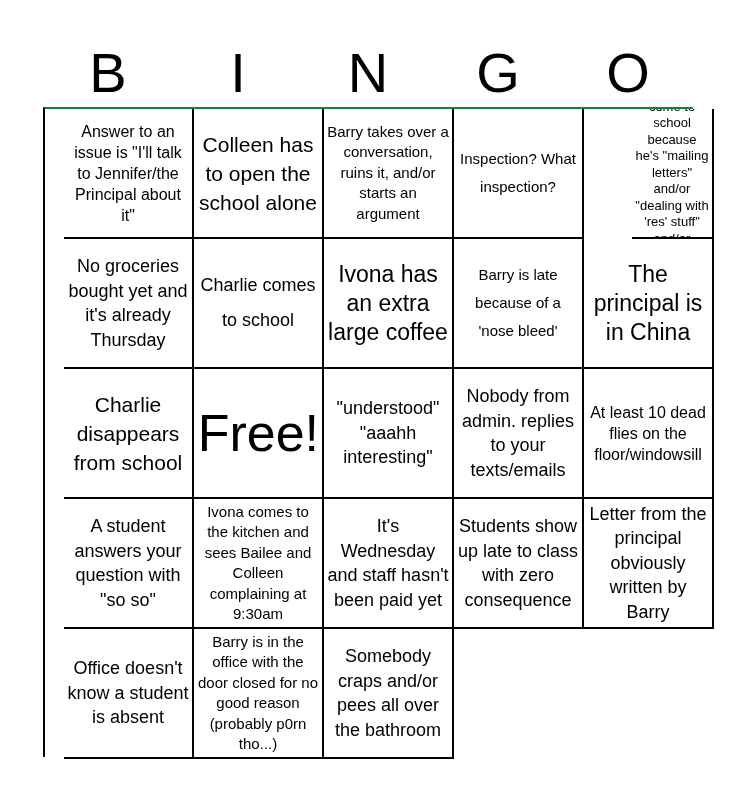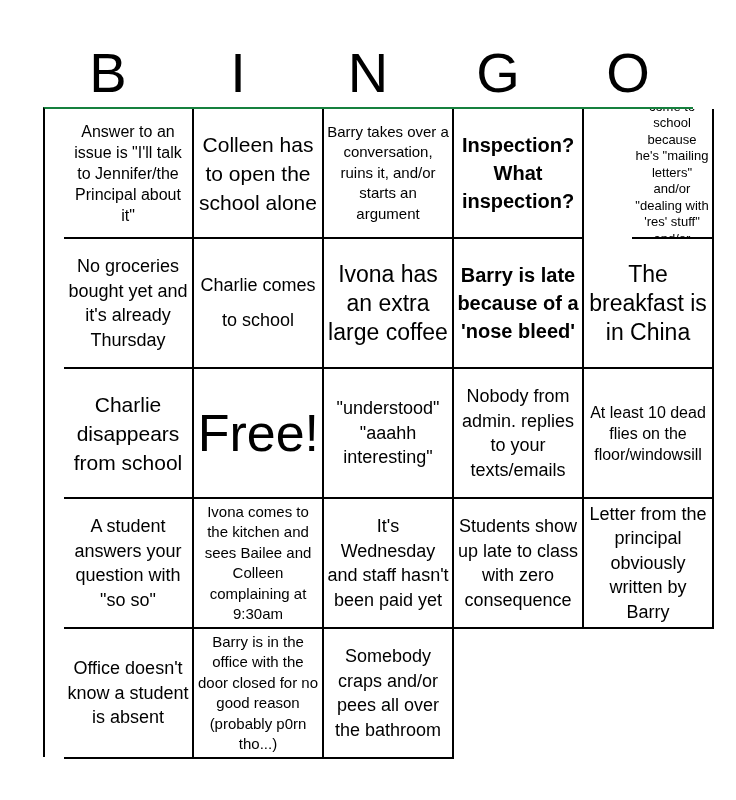--- a/index.html
+++ b/index.html
@@ -6,21 +6,21 @@
   body{width:736px;height:800px;position:relative;overflow:hidden;font-family:"Liberation Sans",sans-serif;color:#000;}
   .header{position:absolute;left:43px;top:40px;width:650px;height:66px;display:flex;}
   .letter{width:130px;text-align:center;font-size:56px;line-height:66px;}
   .grid{position:absolute;left:43px;top:107px;width:650px;height:650px;display:grid;grid-template-columns:repeat(5,130px);grid-template-rows:repeat(5,130px);border-left:2px solid #000;border-top:2px solid #15803d;box-sizing:border-box;padding-left:19px;}
   .cell{border-right:2px solid #000;border-bottom:2px solid #000;box-sizing:border-box;display:flex;align-items:center;justify-content:center;text-align:center;padding:2px 3px;overflow:hidden;}
   .cell span{display:block;}
   .s14{font-size:13px;line-height:16.5px;margin-left:48px;}
   .s15{font-size:15px;line-height:20.5px;}
   .s16{font-size:16px;line-height:21px;}
   .s18{font-size:18px;line-height:24.5px;}
-  .s20{font-size:20px;line-height:28px;font-weight:bold;}
+  .s20{font-size:15px;line-height:28px;}
   .s21{font-size:21px;line-height:29px;}
   .s22{font-size:23px;line-height:29px;text-align:center;}
   .s26{font-size:18px;line-height:35px;}
   .free{font-size:52px;line-height:60px;justify-content:flex-end;}
 </style>
 </head>
 <body>
 
 <div class="header">
   <div class="letter">B</div>
@@ -54,21 +54,21 @@
   <div class="cell s26">
       <span>Charlie comes to school</span>
     </div>
   <div class="cell s22">
       <span>Ivona has an extra large coffee</span>
     </div>
   <div class="cell s20">
       <span>Barry is late because of a 'nose bleed'</span>
     </div>
   <div class="cell s22">
-      <span>The breakfast is in China</span>
+      <span>The principal is in China</span>
     </div>
 
   <div class="cell s21">
       <span>Charlie disappears from school</span>
     </div>
   <div class="cell free">
       <span>Free!</span>
     </div>
   <div class="cell s18">
       <span>"understood" "aaahh interesting"</span>

